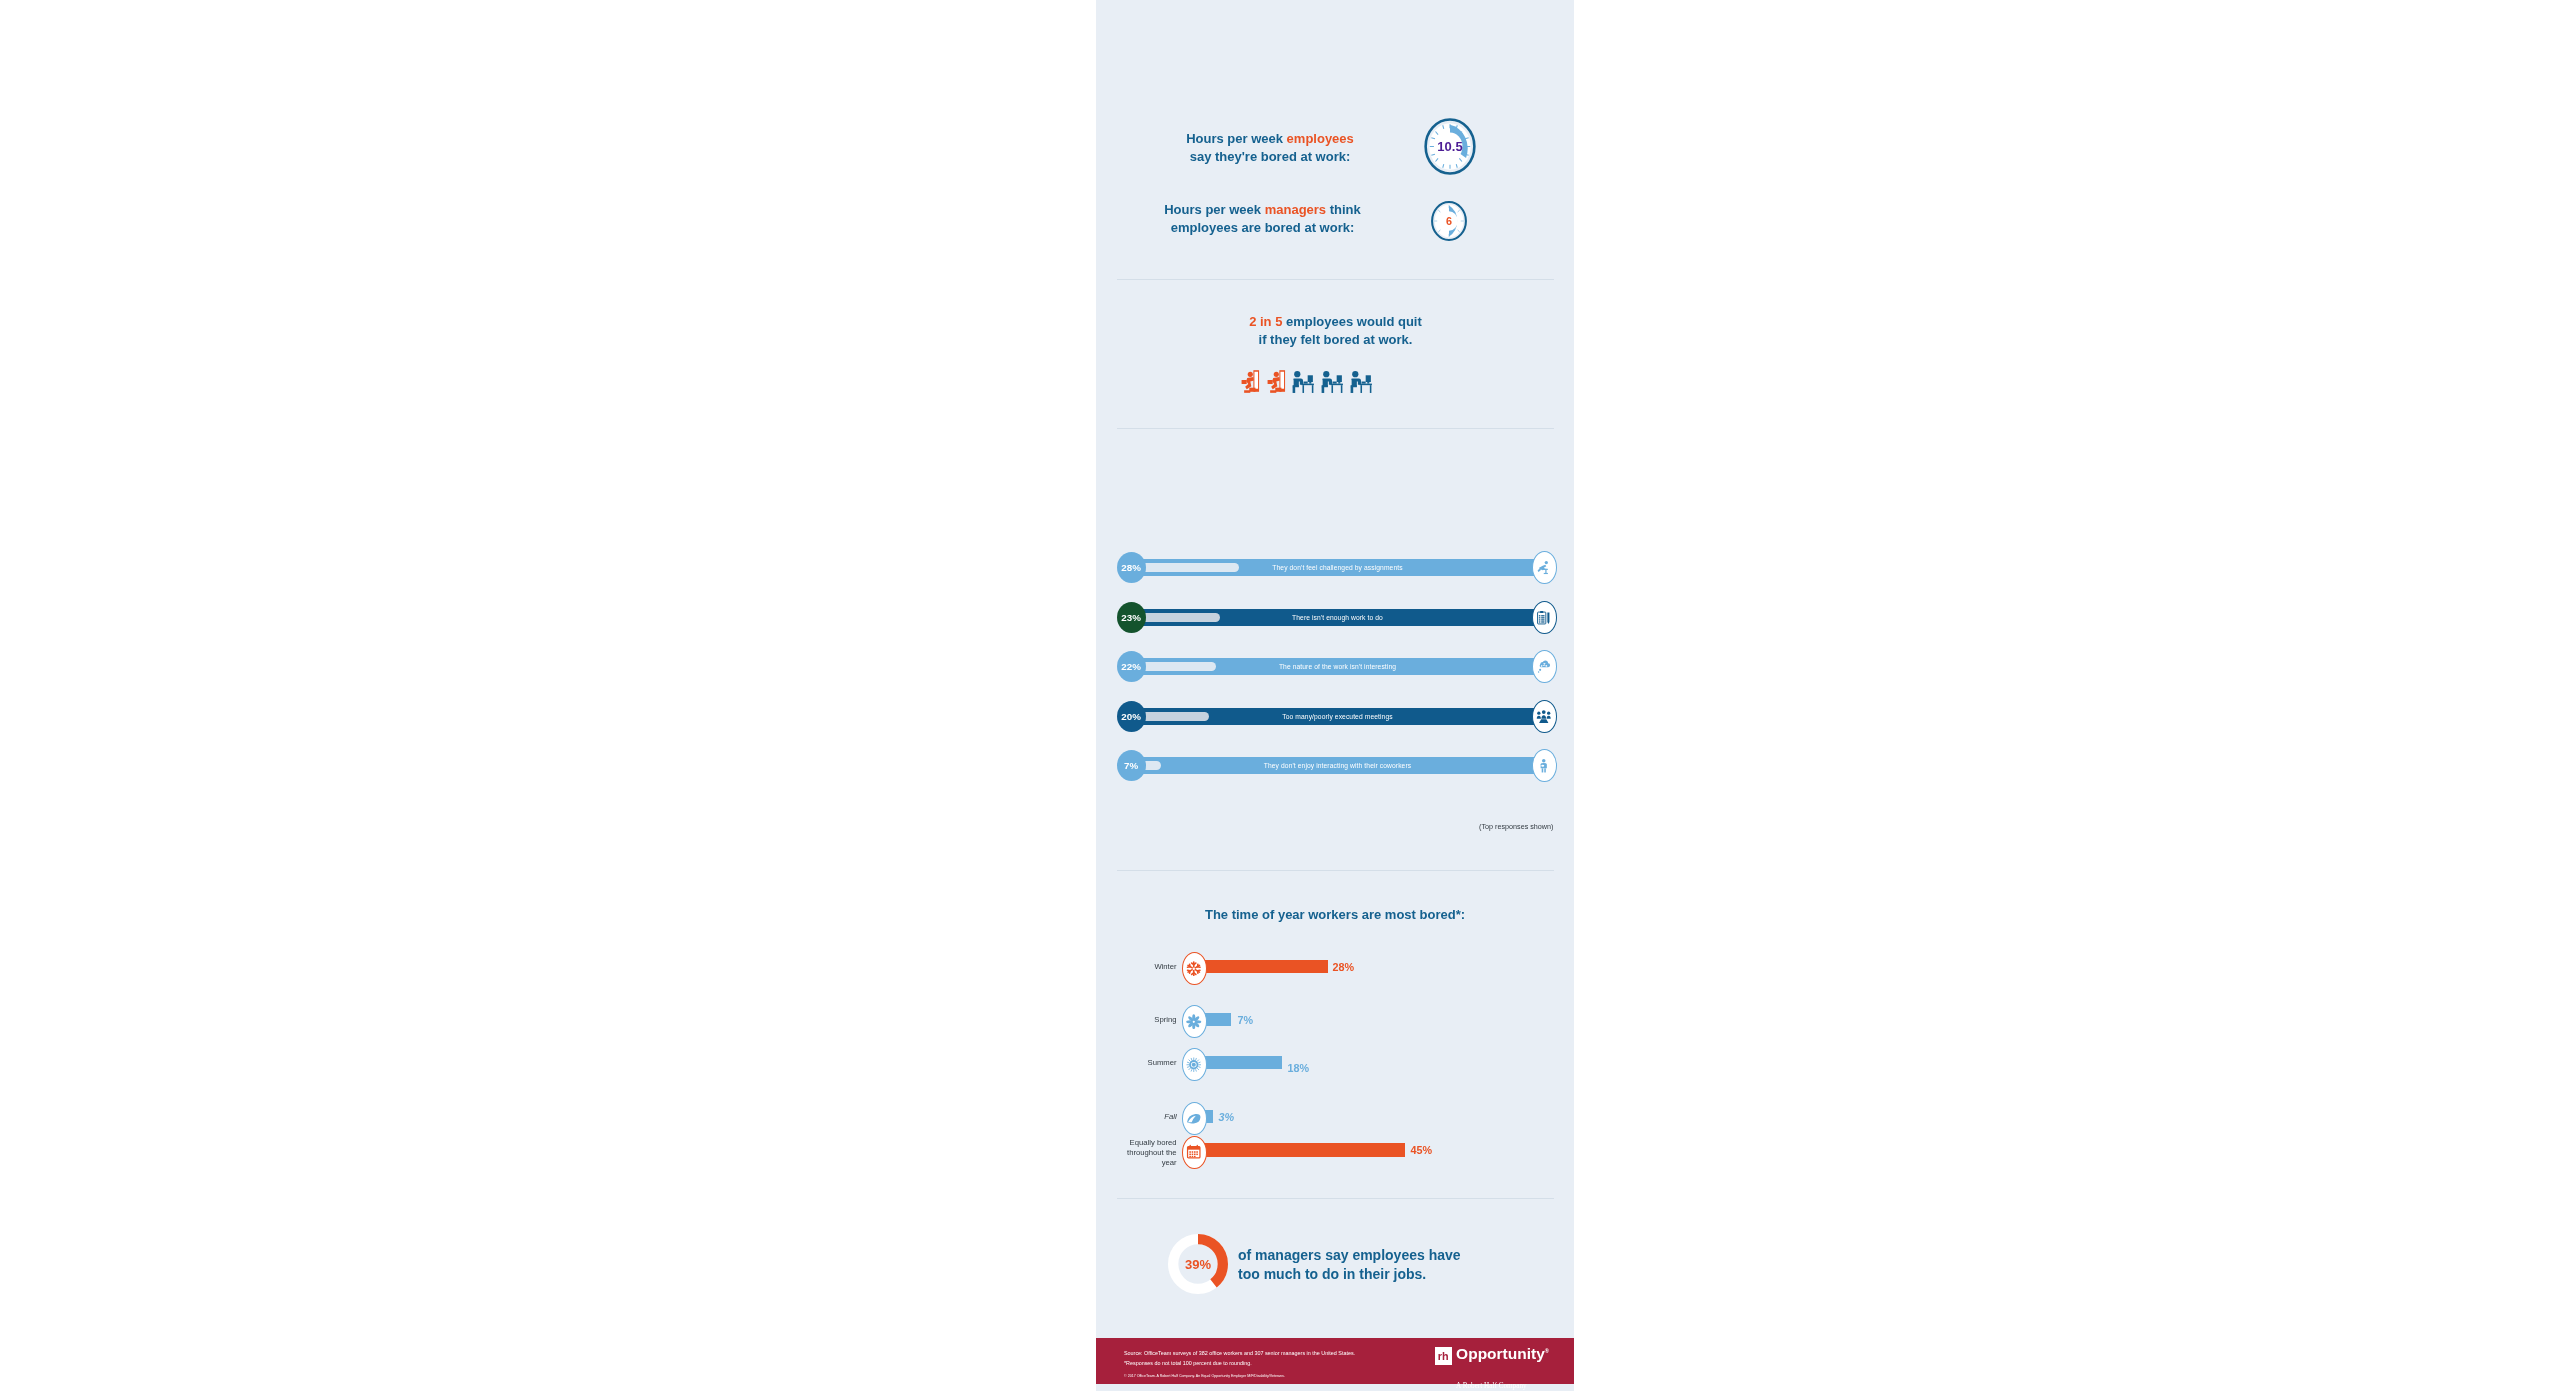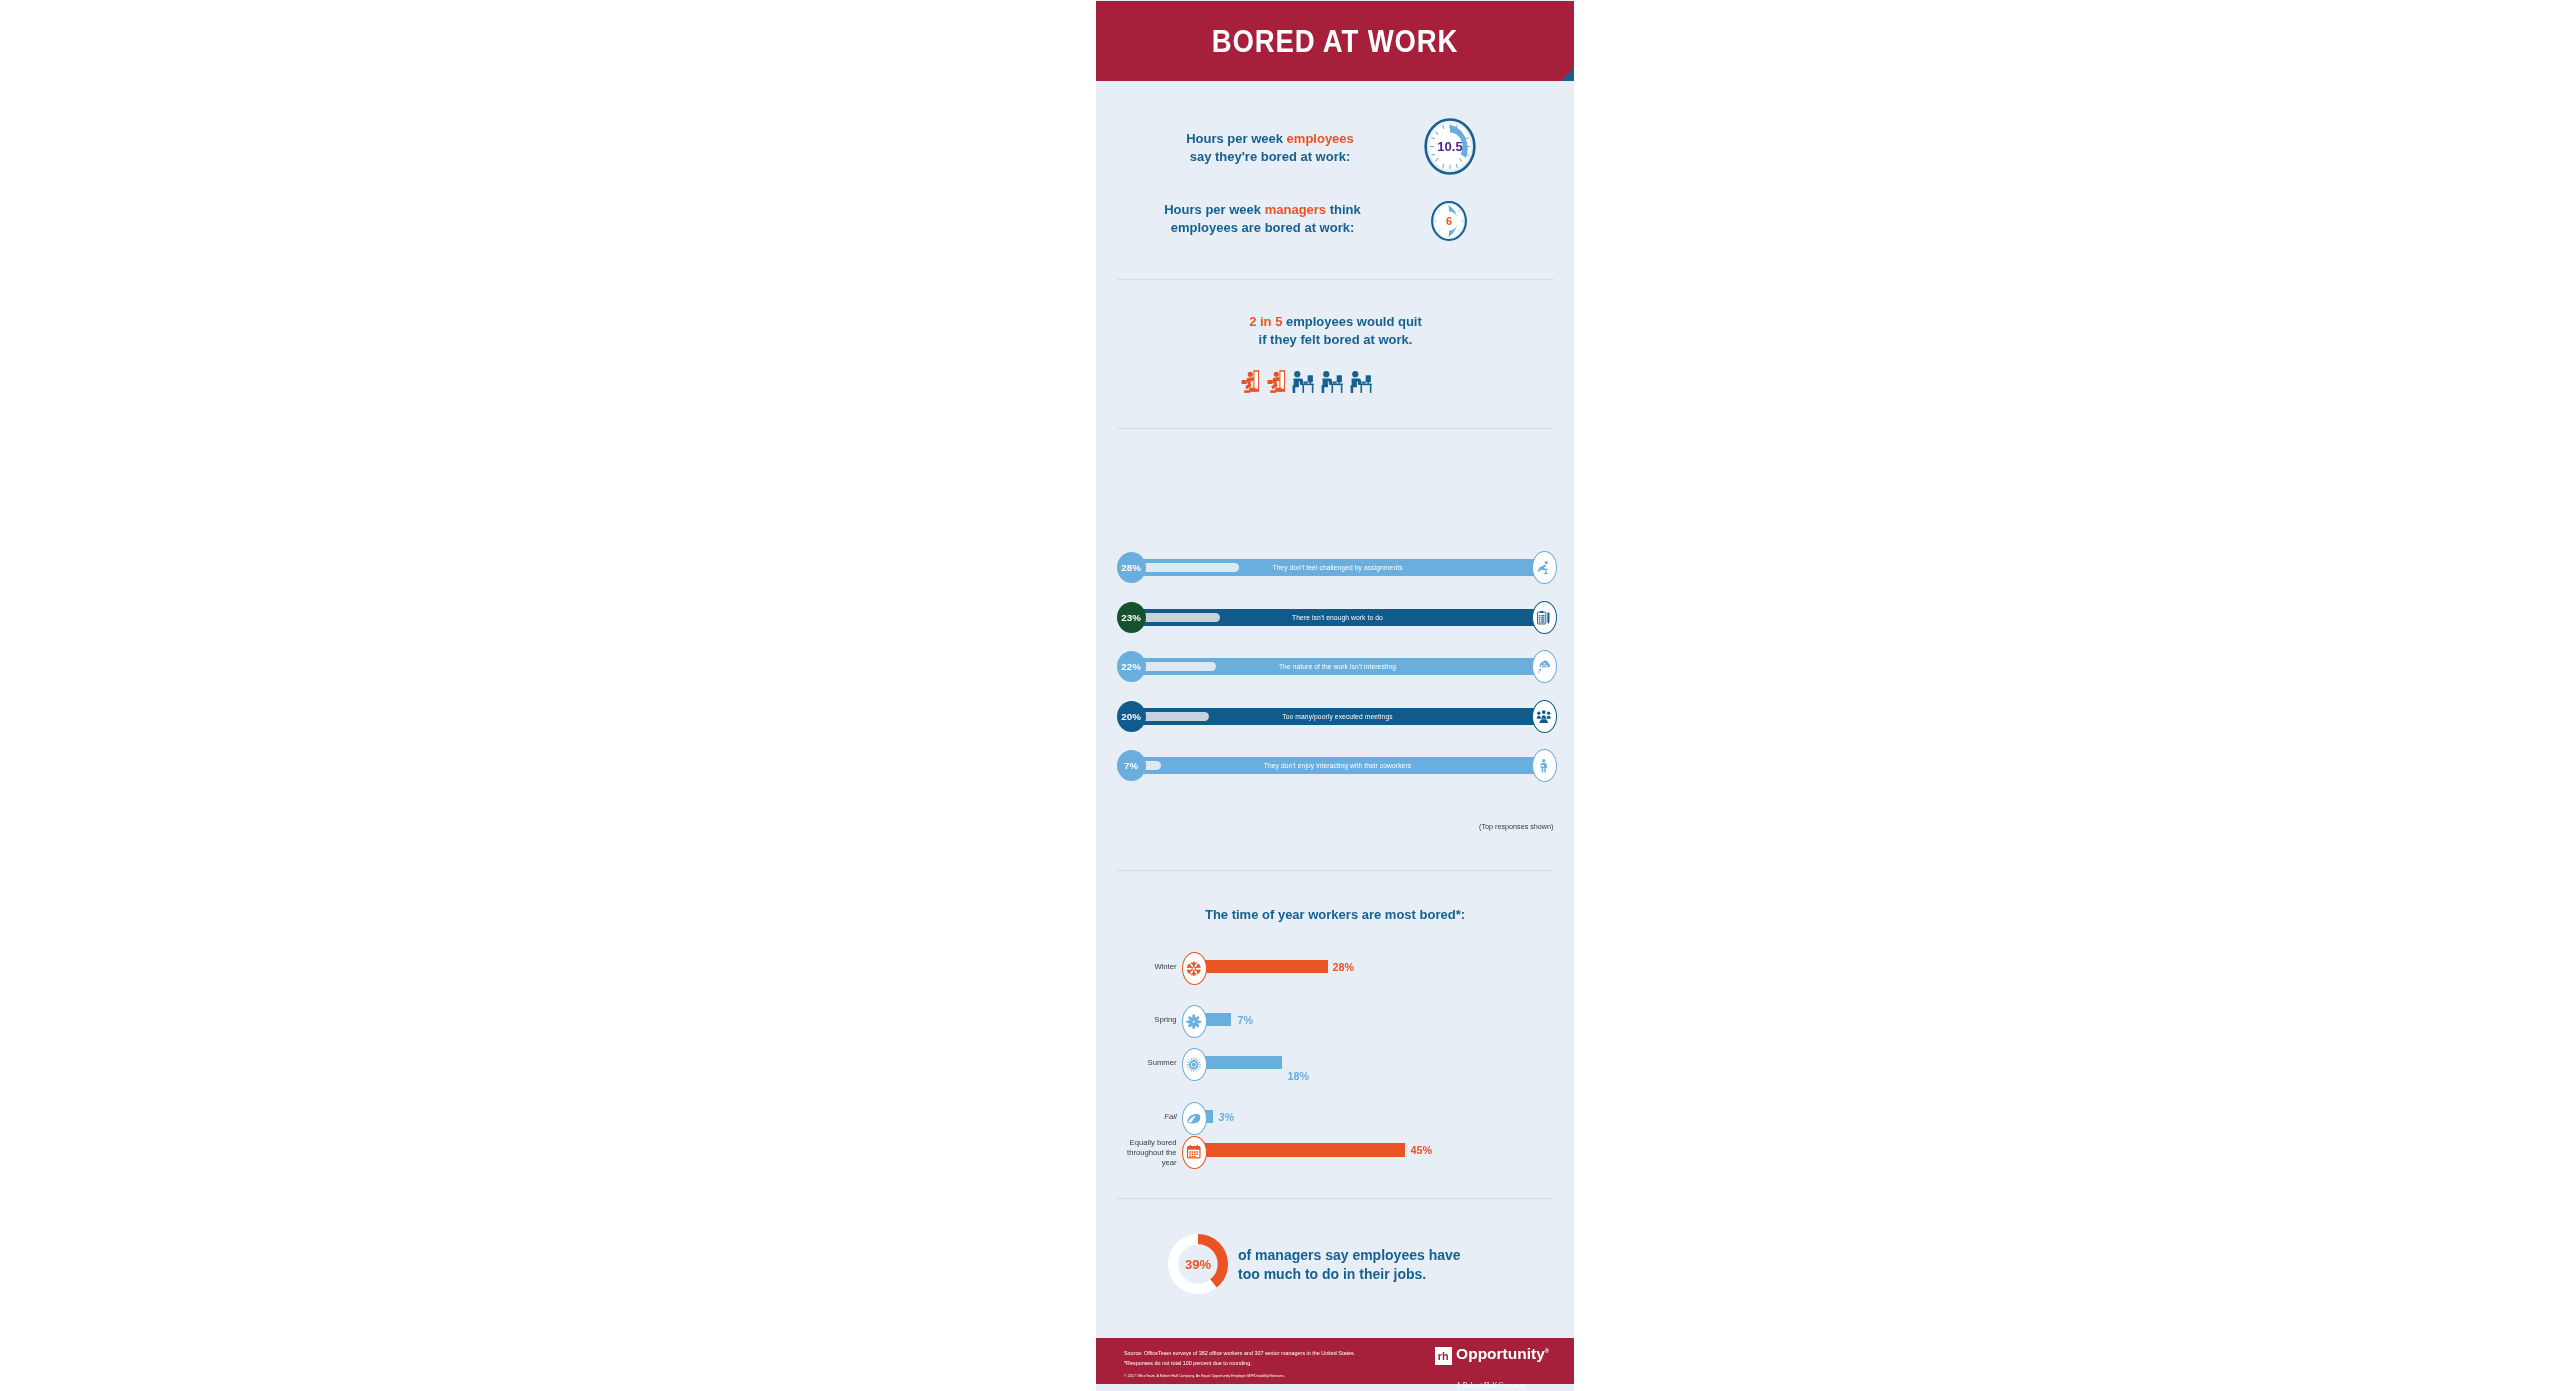--- a/index.html
+++ b/index.html
@@ -146,24 +146,20 @@
     color:#ffffff; font-size:7.2px; margin-top:20px;
     font-family:Liberation Serif, serif;
   }
 </style>
 </head>
 <body>
 
 <div id="page">
   <div id="info">
 
-    <div class="banner">
-      <div class="banner-title">BORED AT WORK</div>
-      <div class="banner-fold"></div>
-    </div>
 
     <div class="stat-text" style="left:45px; top:130px; width:258px;">
       <span>Hours per week </span><span class="hl-orange">employees</span><br>
       <span>say they're bored at work:</span>
     </div>
 
     <div class="clock" style="left:328px; top:118px;">
       <svg width="52" height="57" viewBox="0 0 100 110">
         <ellipse cx="50" cy="55" rx="47" ry="52" fill="none" stroke="#15618f" stroke-width="5"></ellipse>
         <ellipse cx="50" cy="55" rx="40" ry="45" fill="#ffffff"></ellipse>
@@ -460,21 +456,21 @@
             <line x1="1.9" y1="9.8" x2="6.2" y2="11.4"></line>
               <line x1="23.8" y1="18.6" x2="28.1" y2="20.2"></line>
             <line x1="1.9" y1="20.2" x2="6.2" y2="18.6"></line>
               <line x1="23.8" y1="11.4" x2="28.1" y2="9.8"></line>
           </g>
           <circle cx="15" cy="15" r="9" fill="#6aaedd"></circle>
           <circle cx="15" cy="15" r="5.4" fill="#ffffff"></circle>
           <circle cx="15" cy="15" r="4" fill="#6aaedd"></circle>
         </svg>
       </div>
-      <div class="season-val" style="left:171px; top:22px; color:#6aaedd;">18%</div>
+      <div class="season-val" style="left:171px; top:14px; color:#6aaedd;">18%</div>
     </div>
 
     <div class="season-row" style="top:1102px;font-style:italic;">
       <div class="season-name" style="top:10.3px;">Fall</div>
       <div class="season-bar" style="top:7.7px; width:14px; background:#6aaedd;"></div>
       <div class="season-icon blue" style="top:0;">
         <svg width="15.5" height="15.5" viewBox="0 0 30 30">
           <path d="M2 22 q2 -14 16 -16 q10 -1 10 6 q-1 11 -13 12 q-8 1 -13 -2 Z" fill="#6aaedd"></path>
           <path d="M4 22 q4 -11 15 -13 q-6 6 -8 13 Z" fill="#ffffff"></path>
         </svg>

